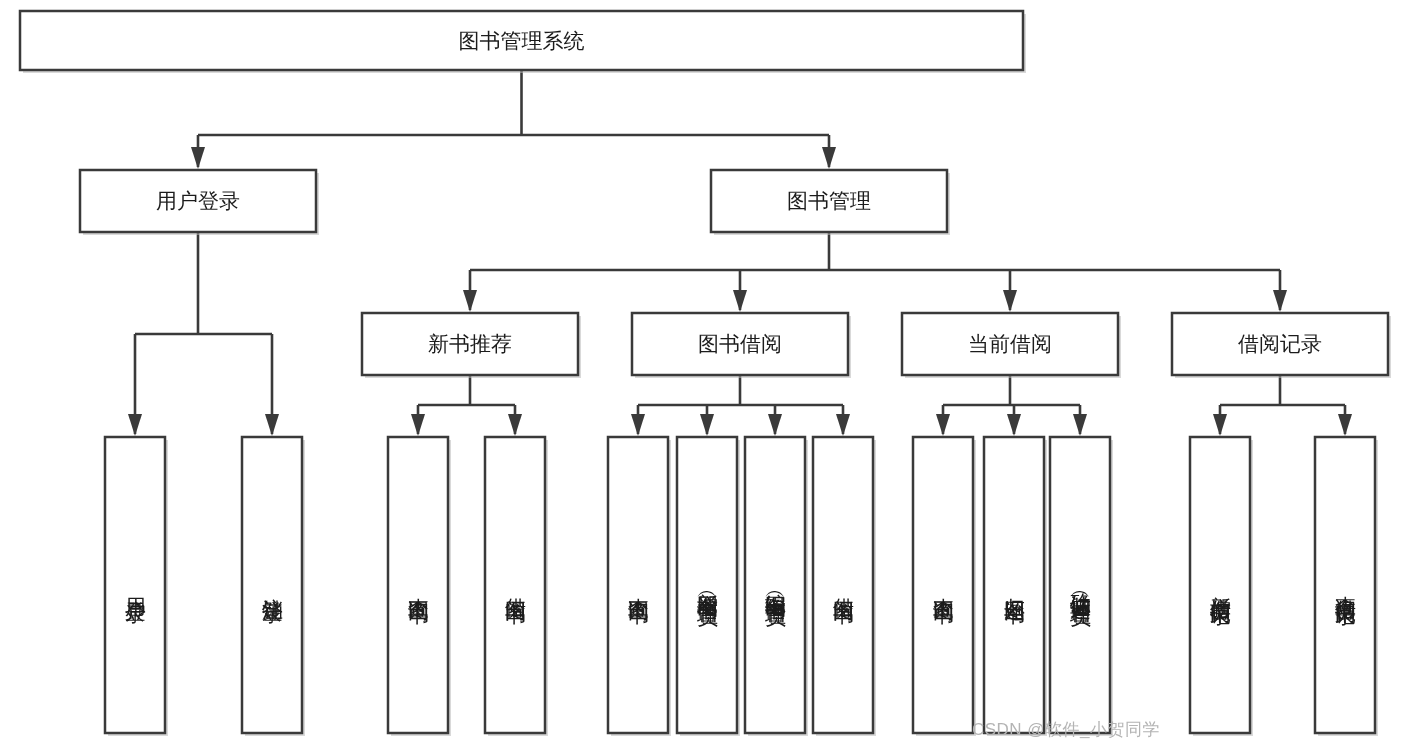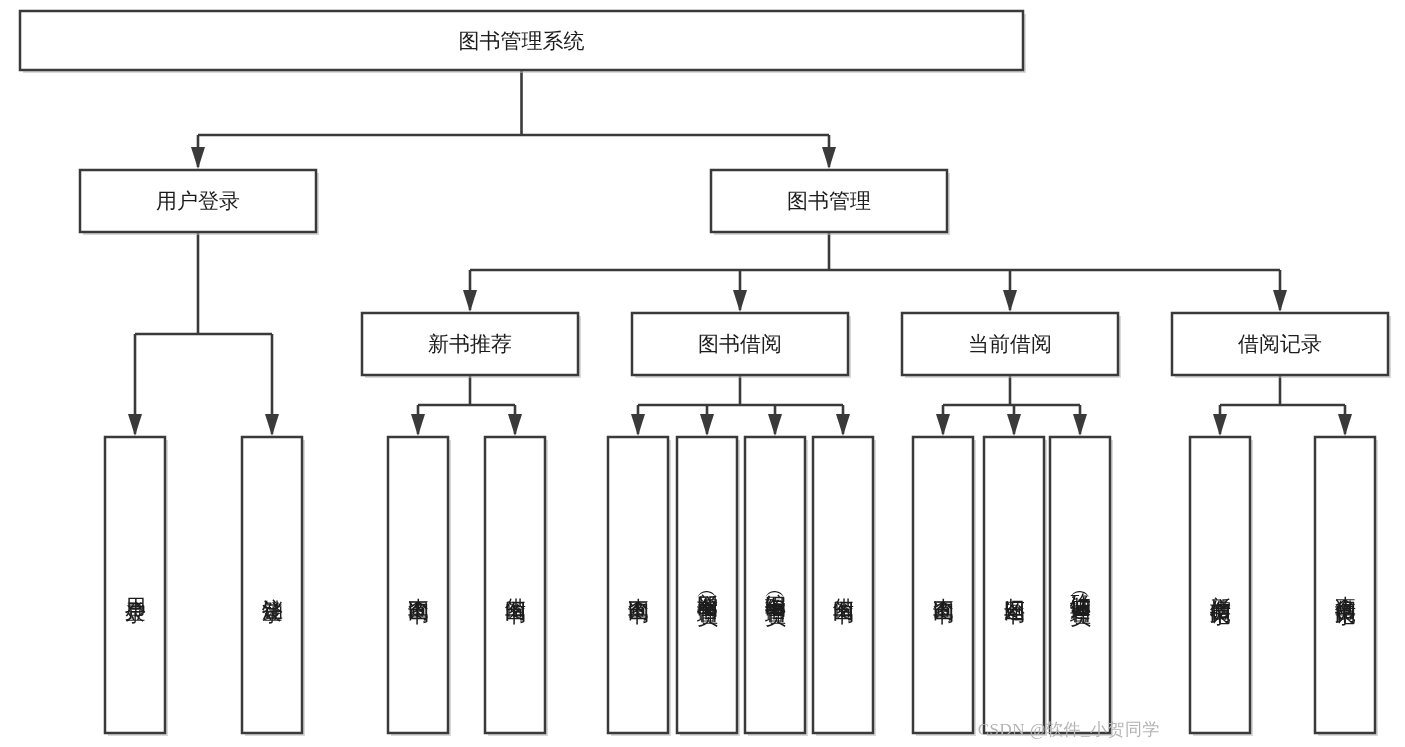--- a/index.html
+++ b/index.html
@@ -64,21 +64,21 @@
     line-height: 1.18;
     color: #1c1c1c;
     letter-spacing: 2px;
     white-space: nowrap;
     pointer-events: none;
   }
   .watermark {
     position: absolute;
     right: 8px;
     bottom: 6px;
-    font-family: Liberation Serif, serif;
+    font-family: Liberation Sans, sans-serif;
     font-size: 17px;
     color: #b4b4b4;
     letter-spacing: .5px;
     user-select: none;
   }
 </style>
 </head>
 <body>
 
 <div id="diagram-root">

